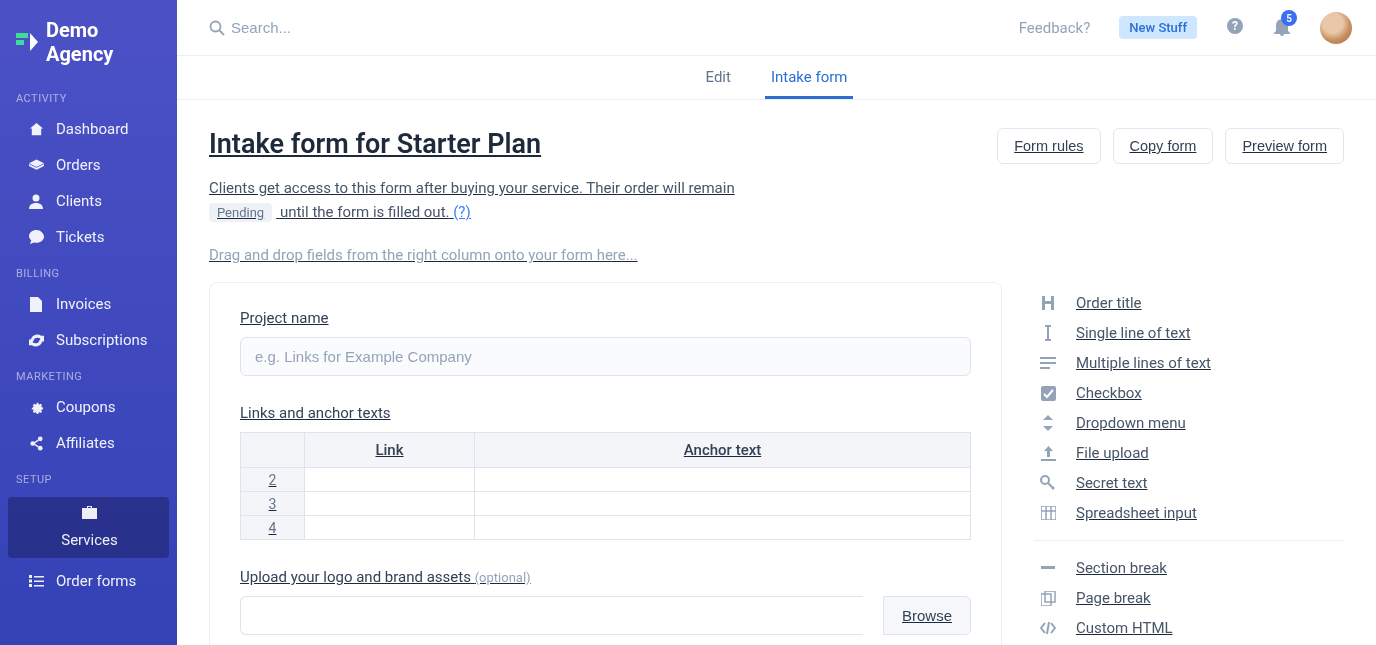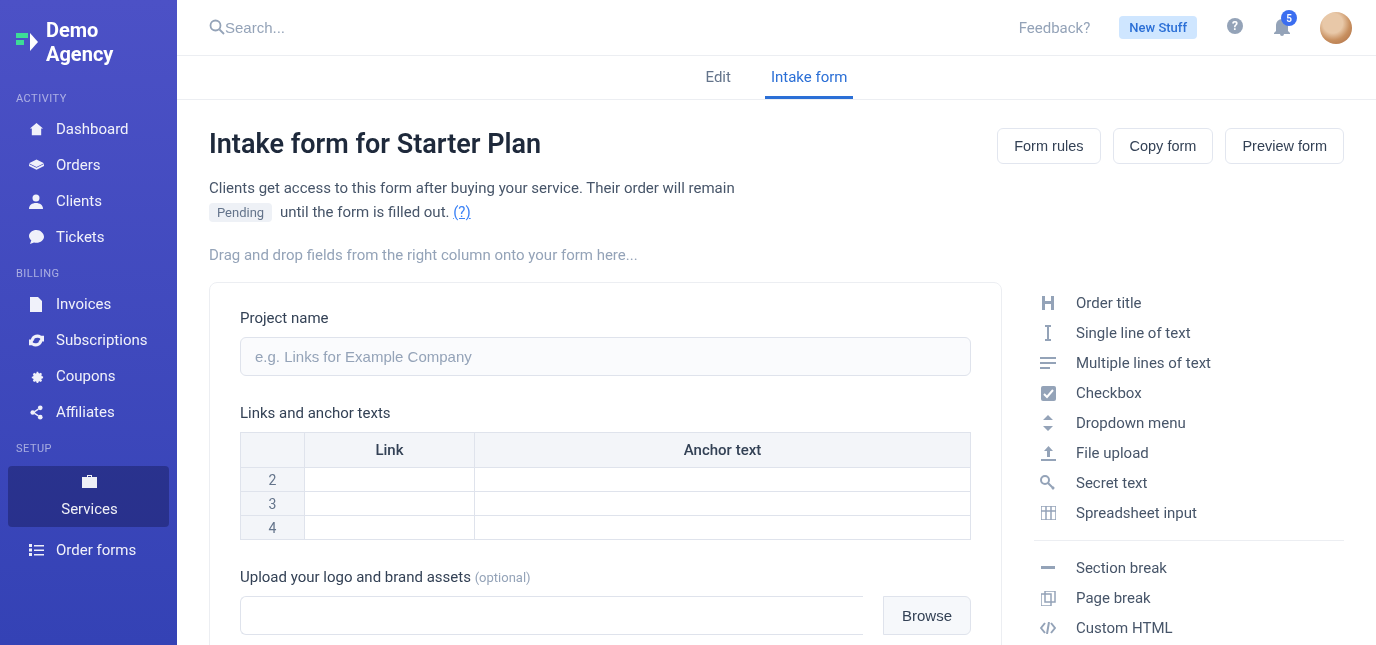--- a/index.html
+++ b/index.html
@@ -64,21 +64,22 @@
   }
   .topbar {
     height: 56px;
     border-bottom: 1px solid #eceef2;
     display: flex;
     align-items: center;
     padding: 0 24px 0 32px;
   }
   .search-wrap {
     display: flex;
-    gap: 0;
+    align-items: center;
+    gap: 6px;
     color: #94a3b8;
     flex: 1;
   }
   .search-wrap input {
     border: none;
     outline: none;
     font-size: 15px;
     width: 300px;
     color: #334155;
   }
@@ -125,20 +126,21 @@
     border-bottom: 3px solid transparent;
   }
   .subnav-tab.active {
     color: #2b6fd6;
     border-bottom-color: #2b6fd6;
   }
   .content {
     flex: 1;
     overflow-y: auto;
     padding: 28px 32px 18px 32px;
+    text-decoration: underline;
   }
   .page-head {
     display: flex;
     justify-content: space-between;
     align-items: flex-start;
     margin-bottom: 12px;
   }
   .page-title {
     font-size: 27px;
     font-weight: 600;
@@ -337,20 +339,21 @@
   </div>
   <div class="side-item">
     <span class="icon">
         <svg width="15" height="15" viewBox="0 0 16 16">
           <path fill="currentColor" d="M13 3A7 7 0 002 10h2a5 5 0 018.5-3.5L10 9h6V3zM3 13a7 7 0 0011-7h-2a5 5 0 01-8.5 3.5L6 7H0v6z"></path>
         </svg>
       </span>
     <span>Subscriptions</span>
   </div>
 
+  <div class="side-group-label">MARKETING</div>
   <div class="side-item">
     <span class="icon">
         <svg width="15" height="15" viewBox="0 0 16 16">
           <path fill="currentColor" d="M8 5a3 3 0 100 6 3 3 0 000-6zm7 3l-1.4-.3a5.8 5.8 0 00-.5-1.2l.8-1.2-1.4-1.4-1.2.8a5.8 5.8 0 00-1.2-.5L9.8 3H8.2l-.3 1.4a5.8 5.8 0 00-1.2.5L5.5 4.1 4.1 5.5l.8 1.2a5.8 5.8 0 00-.5 1.2L3 8.2v1.6l1.4.3c.1.4.3.8.5 1.2l-.8 1.2 1.4 1.4 1.2-.8c.4.2.8.4 1.2.5l.3 1.4h1.6l.3-1.4c.4-.1.8-.3 1.2-.5l1.2.8 1.4-1.4-.8-1.2c.2-.4.4-.8.5-1.2L15 9.8z"></path>
         </svg>
       </span>
     <span>Coupons</span>
   </div>
   <div class="side-item">
     <span class="icon">

